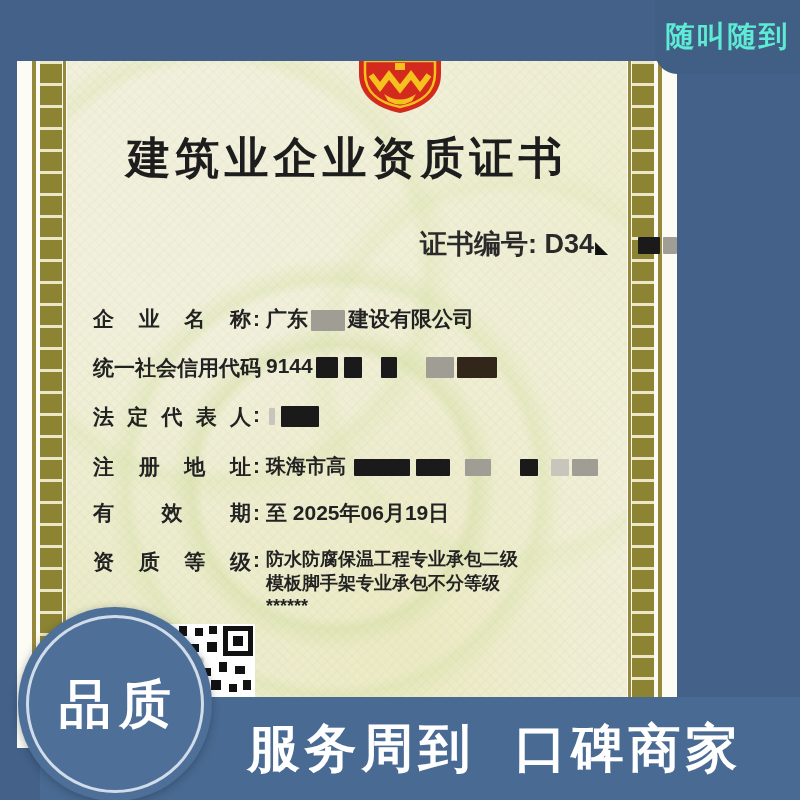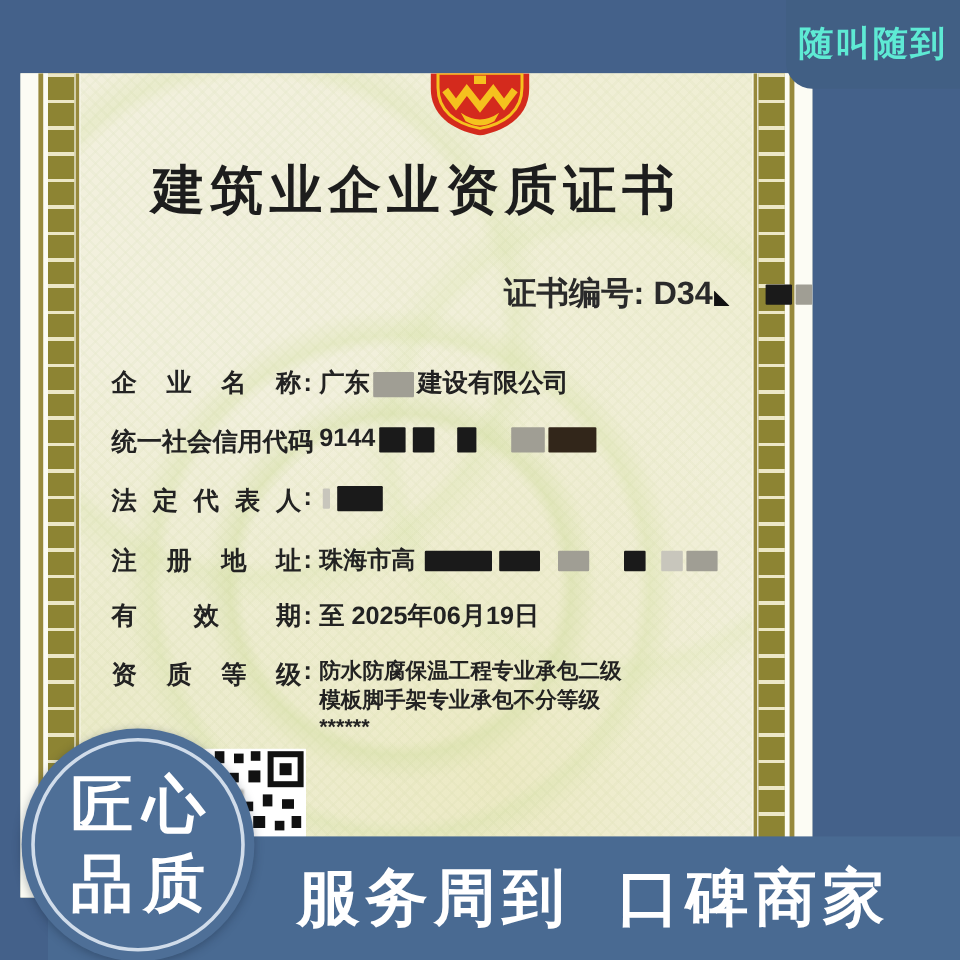--- a/index.html
+++ b/index.html
@@ -266,17 +266,16 @@
 
   <div class="badge-top-right">
     <span>随叫随到</span>
   </div>
 
   <div class="bottom-bar">
     <span>服务周到  口碑商家</span>
   </div>
 
   <div class="circle-badge">
-    <span>匠心</span>
     <span>品质</span>
   </div>
 
 </div>
 
 </body></html>

